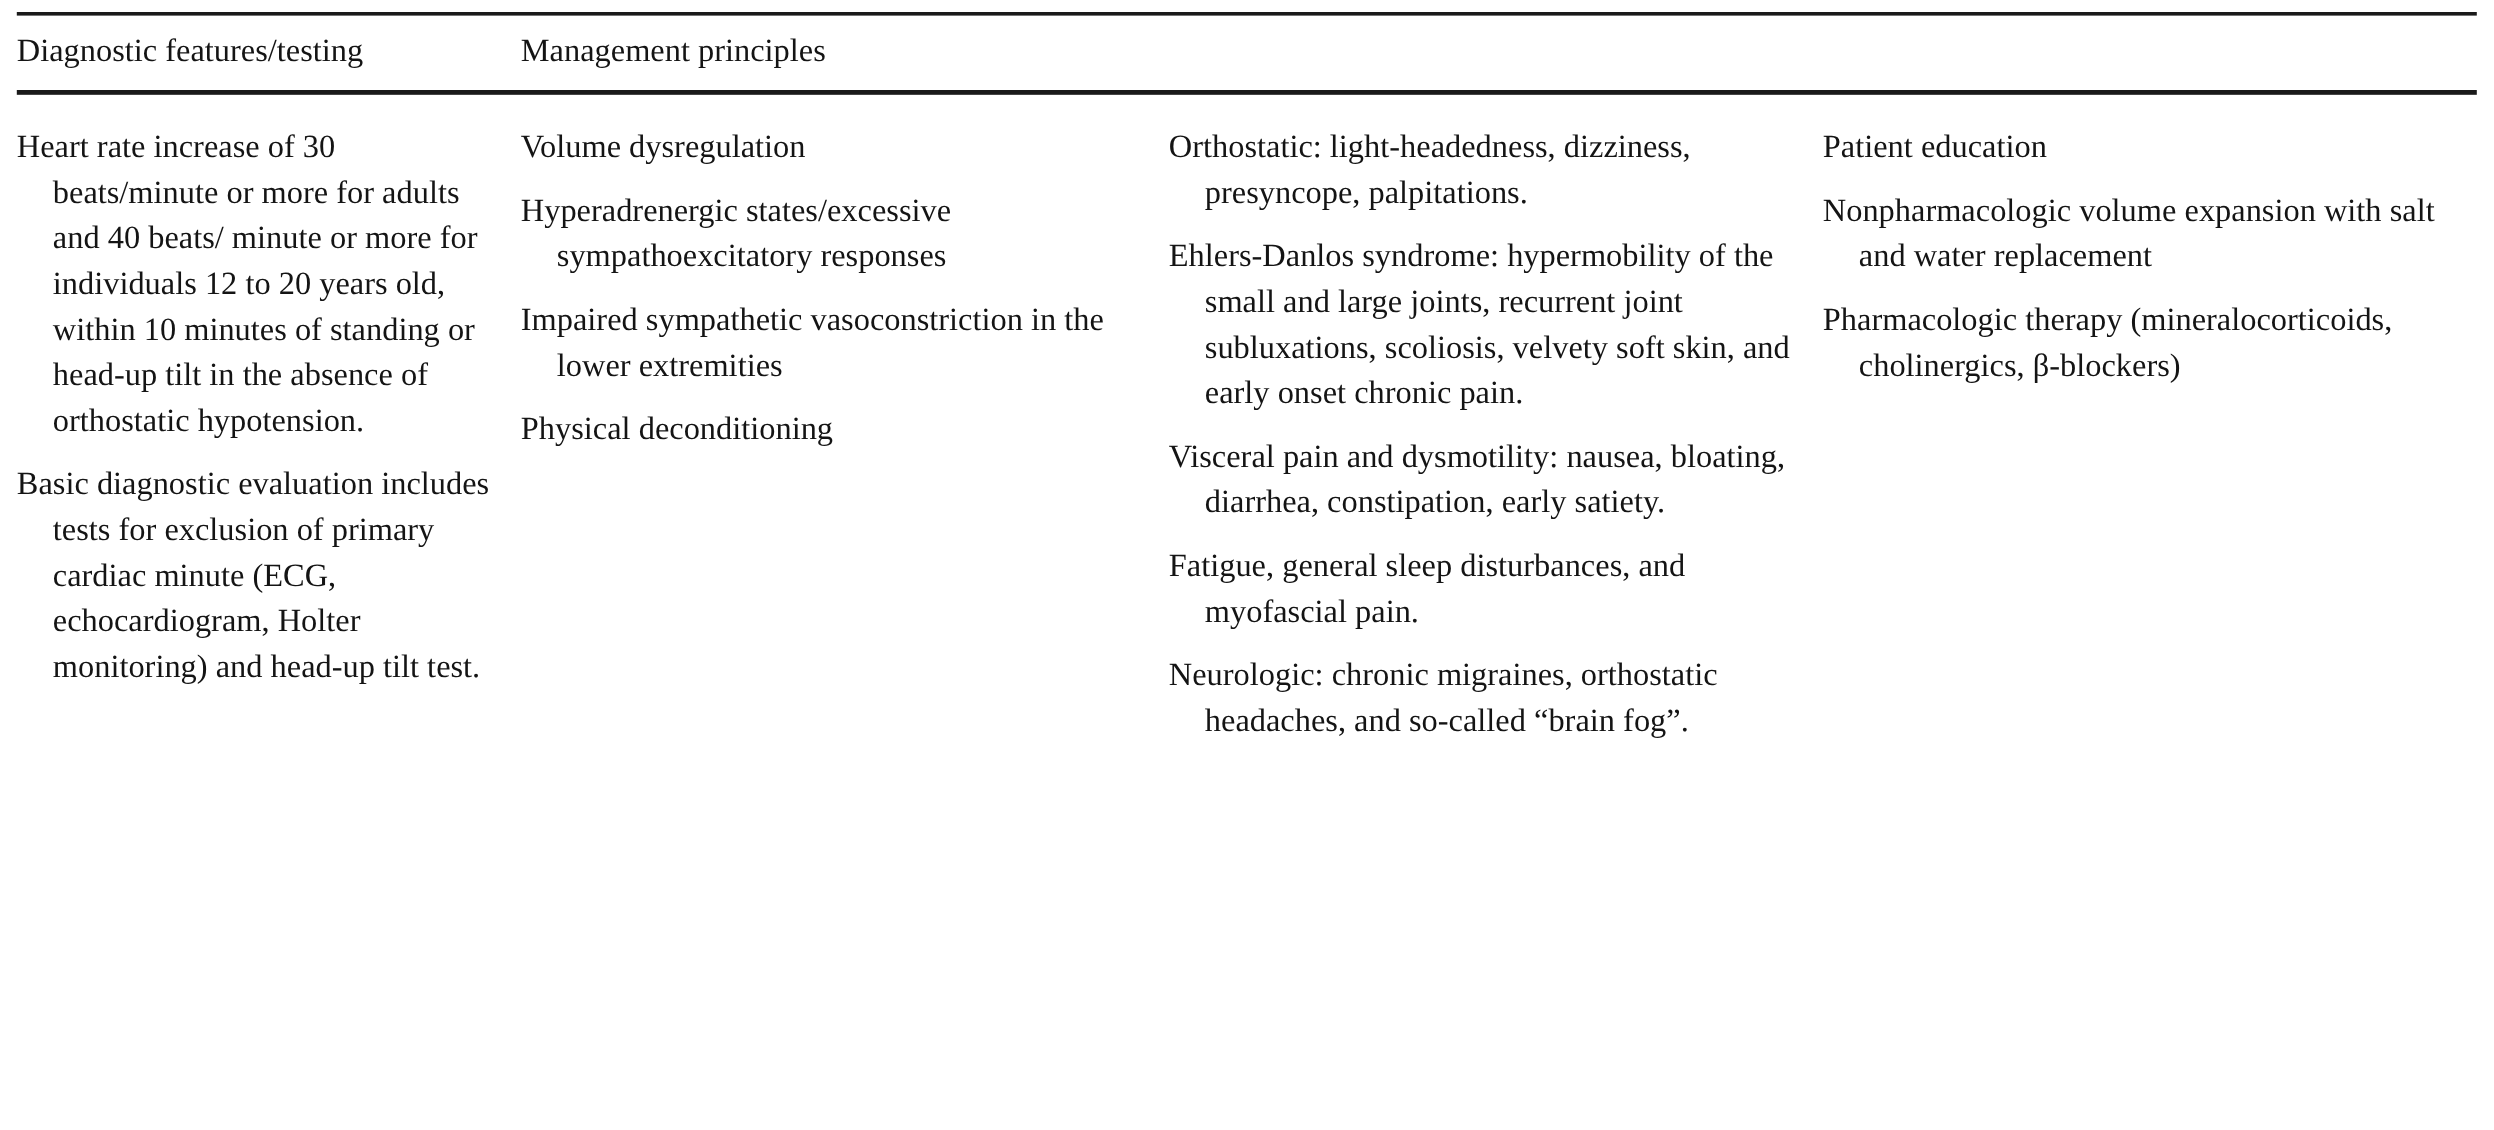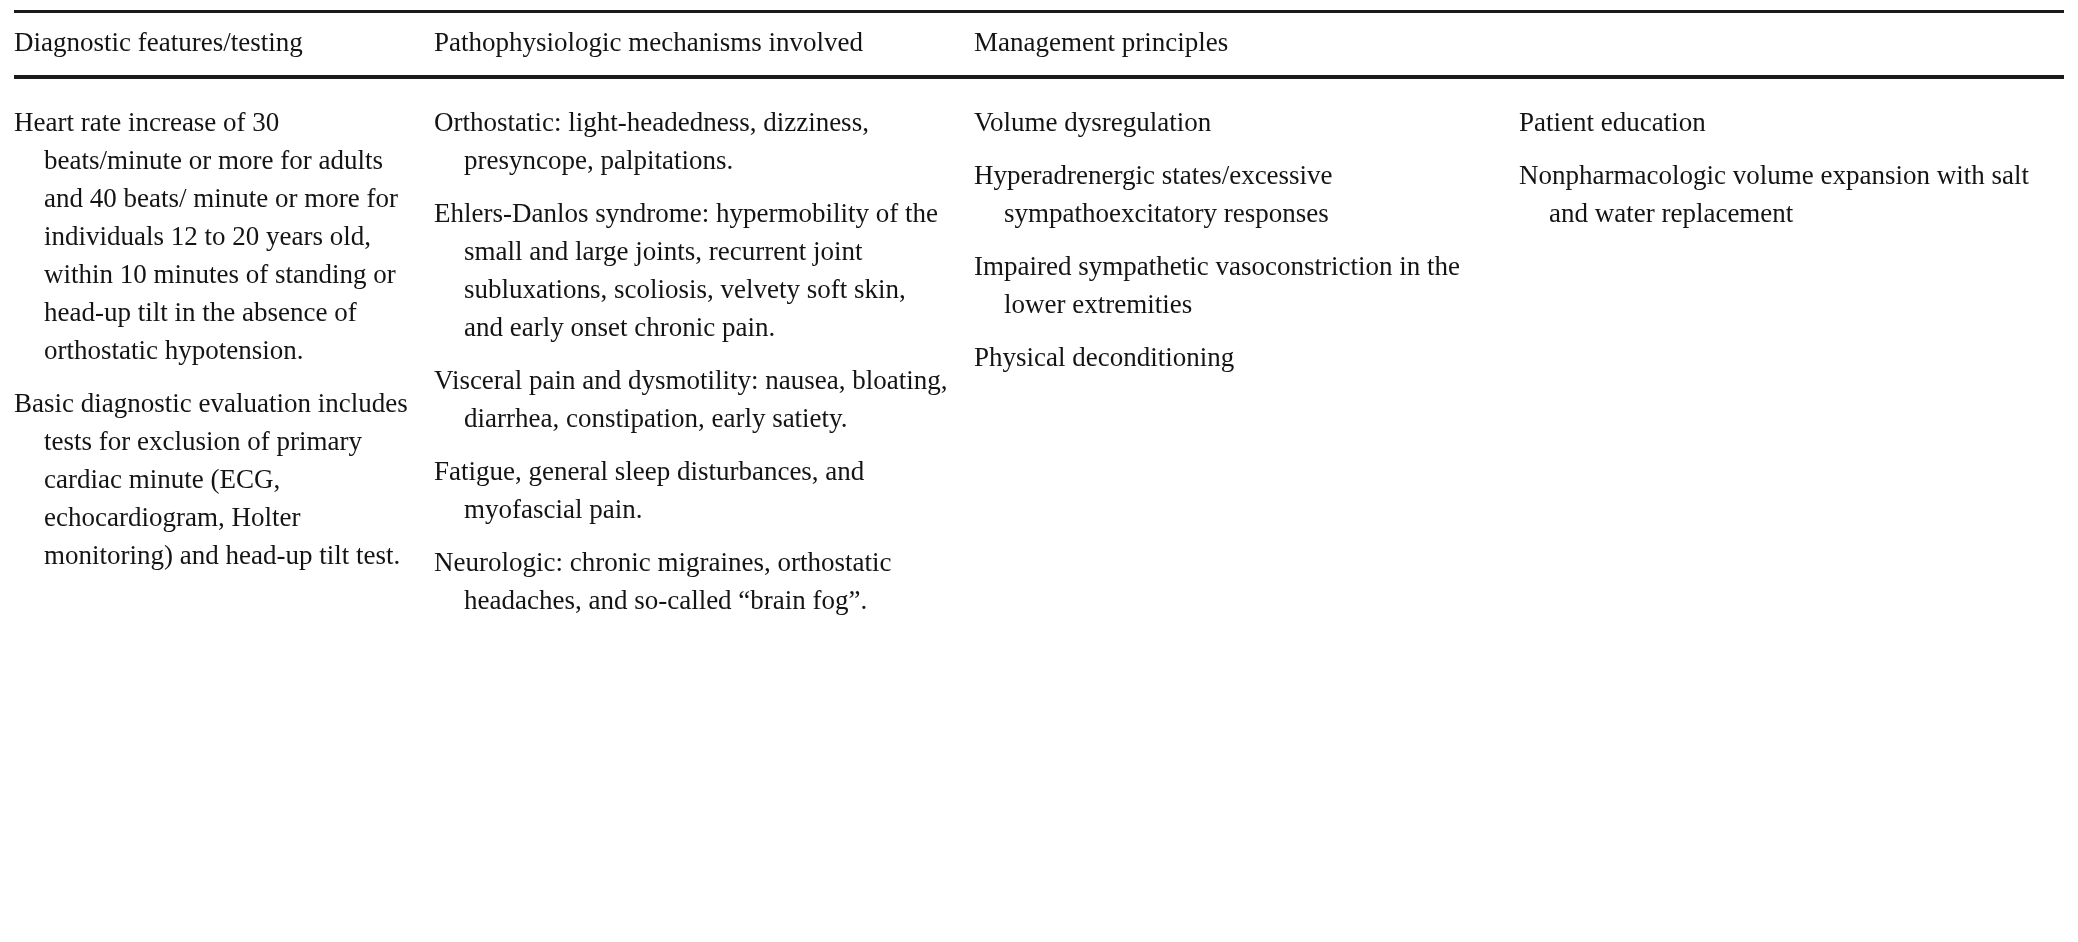--- a/index.html
+++ b/index.html
@@ -62,51 +62,49 @@
 
 <div class="page">
 
   <div class="rule top"></div>
 
   <div class="trow header-row">
     <div class="cell">
       <span class="hwrap">Diagnostic features/testing</span>
     </div>
     <div class="cell">
-      <span class="hwrap">Pathophysiologic mechanisms involved</span>
-    </div>
-    <div class="cell">
       <span class="hwrap">Management principles</span>
     </div>
   </div>
 
   <div class="rule mid"></div>
 
   <div class="trow body-row">
 
     <div class="cell">
       <p>Heart rate increase of 30 beats/minute or more for adults and 40 beats/ minute or more for individuals 12 to 20 years old, within 10 minutes of standing or head-up tilt in the absence of orthostatic hypotension.</p>
       <p>Basic diagnostic evaluation includes tests for exclusion of primary cardiac minute (ECG, echocardiogram, Holter monitoring) and head-up tilt test.</p>
     </div>
 
     <div class="cell">
+      <p>Volume dysregulation</p>
+      <p>Hyperadrenergic states/excessive sympathoexcitatory responses</p>
+      <p>Impaired sympathetic vasoconstriction in the lower extremities</p>
+      <p>Physical deconditioning</p>
+    </div>
+
+    <div class="cell">
       <p>Orthostatic: light-headedness, dizziness, presyncope, palpitations.</p>
       <p>Ehlers-Danlos syndrome: hypermobility of the small and large joints, recurrent joint subluxations, scoliosis, velvety soft skin, and early onset chronic pain.</p>
       <p>Visceral pain and dysmotility: nausea, bloating, diarrhea, constipation, early satiety.</p>
       <p>Fatigue, general sleep disturbances, and myofascial pain.</p>
       <p>Neurologic: chronic migraines, orthostatic headaches, and so-called “brain fog”.</p>
     </div>
 
     <div class="cell">
-      <p>Volume dysregulation</p>
-      <p>Hyperadrenergic states/excessive sympathoexcitatory responses</p>
-      <p>Impaired sympathetic vasoconstriction in the lower extremities</p>
-      <p>Physical deconditioning</p>
-    </div>
-
-    <div class="cell">
       <p>Patient education</p>
       <p>Nonpharmacologic volume expansion with salt and water replacement</p>
+      <p>Pharmacologic therapy (mineralocorticoids, cholinergics, β-blockers)</p>
     </div>
 
   </div>
 
 </div>
 
 </body></html>

